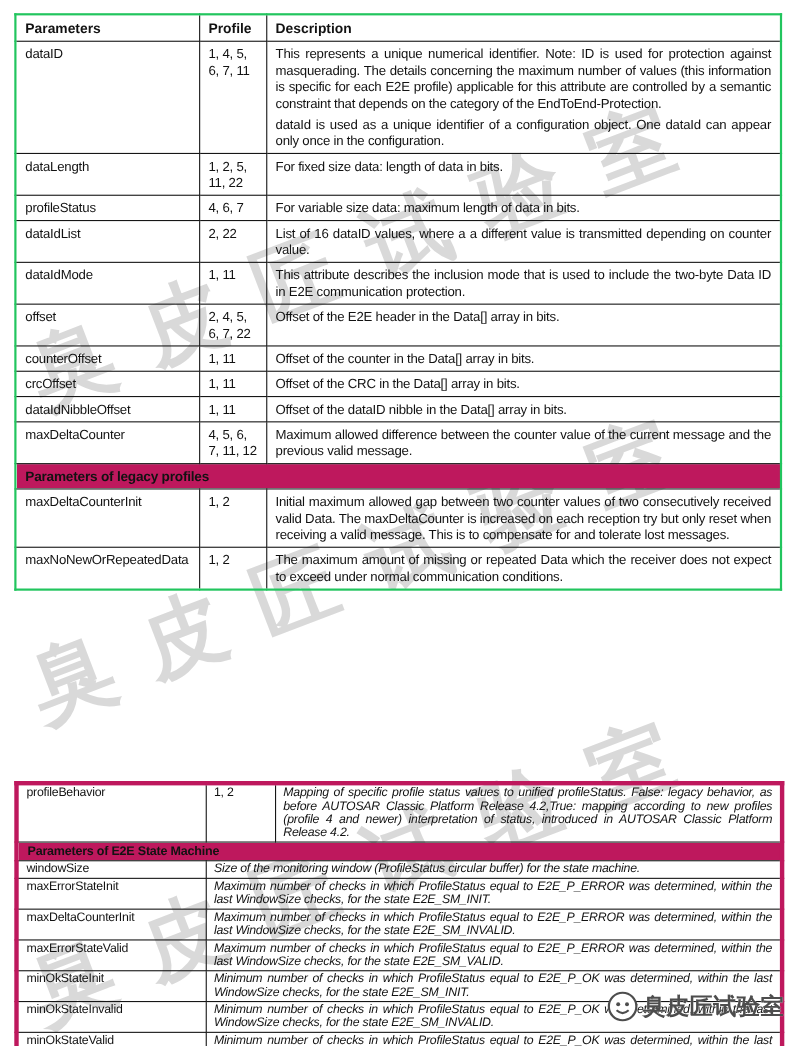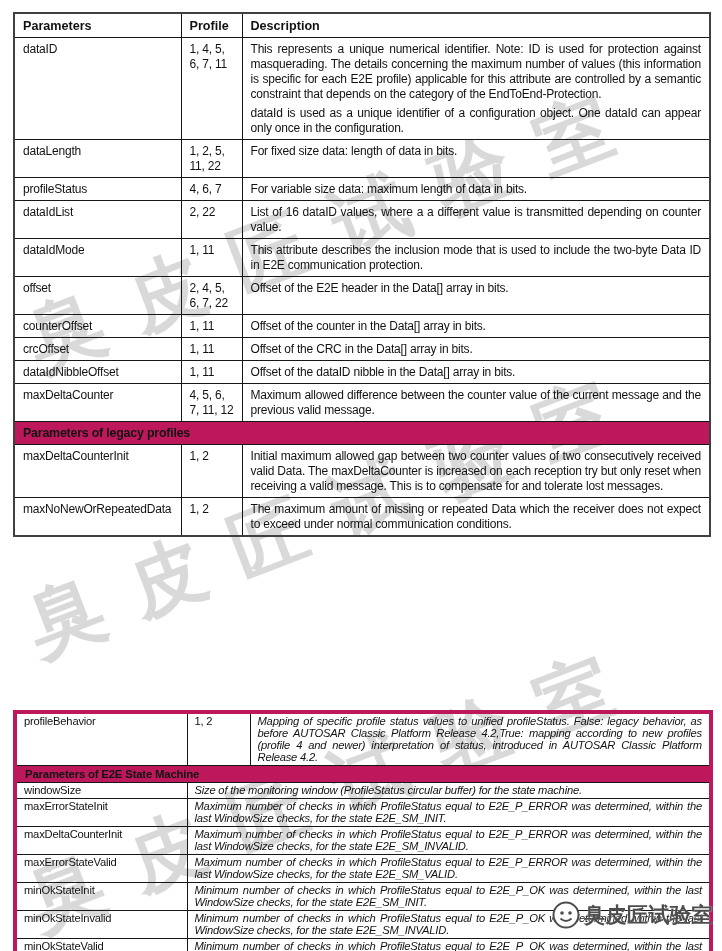--- a/index.html
+++ b/index.html
@@ -13,21 +13,21 @@
   .wm{
     position:absolute;left:30px;white-space:nowrap;
     font-size:76px;letter-spacing:33px;font-weight:bold;
     color:rgba(120,120,120,0.28);
     transform:rotate(-21deg);transform-origin:0 50%;
     font-family:"DejaVu Sans","Liberation Sans",sans-serif;
   }
   
   table{border-collapse:collapse;table-layout:fixed;position:absolute;z-index:1;background:transparent;}
   td,th{border:1.5px solid #161616;vertical-align:top;overflow:hidden;}
-  .t1{left:13px;top:12px;width:696px;border:2px solid #404040;}
+  .t1{left:13px;top:12px;width:696px;border:2px solid #22c55e;}
   .t2{left:13px;top:691px;width:696px;border:4px solid #be185d;margin-top:19px;}
   .t1 th{
     text-align:left;font-size:12.6px;font-weight:bold;padding:5px 8px 4px 8px;line-height:14px;
   }
   .t1 td{font-size:12px;letter-spacing:-0.2px;line-height:15px;padding:4px 8px 3px 8px;}
   .t1 td.desc{text-align:justify;}
   .t1 td.desc p{margin:0;}
   .t1 td.desc p + p{margin-top:4px;}
   .t2 td{font-size:11.2px;letter-spacing:-0.2px;line-height:12px;padding:1px 7px 2px 7px;}
   .t2 td.desc{text-align:justify;font-style:italic;}

